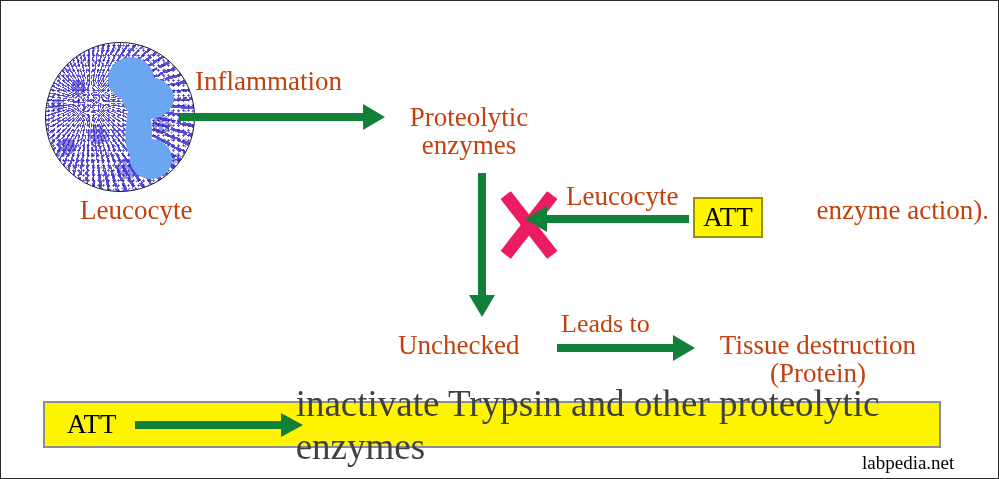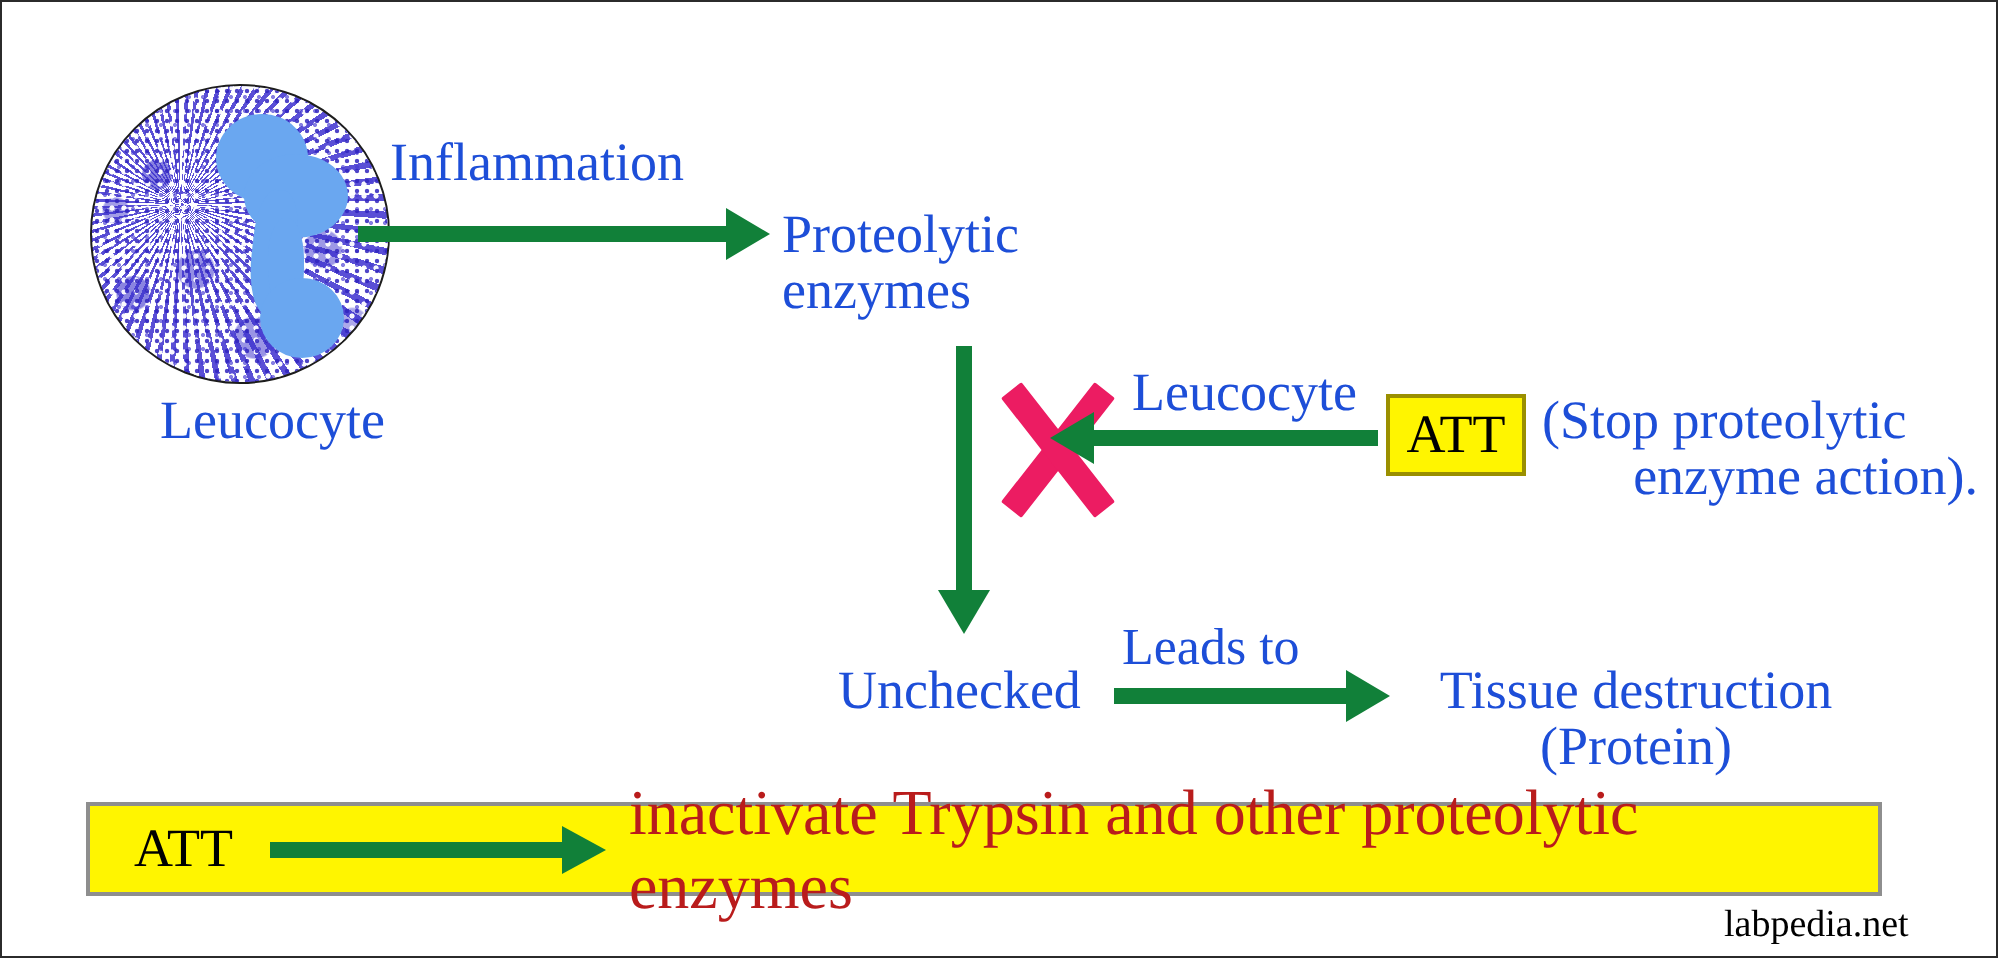--- a/index.html
+++ b/index.html
@@ -15,21 +15,21 @@
     position: relative;
     width: 999px;
     height: 479px;
     background: #ffffff;
     border: 1px solid #2b2b2b;
     box-sizing: border-box;
     overflow: hidden;
   }
   .abs { position: absolute; }
   .txt {
-    color: #1d4ed8;
+    color: #c2410c;
     white-space: nowrap;
     line-height: 1.04;
   }
 
   
   .cell-wrap {
     left: 44px; top: 41px; width: 150px; height: 150px;
   }
   .cell-disc {
     position: absolute;
@@ -107,21 +107,21 @@
 
   
   .arr1-shaft { left: 178px; top: 112px; width: 188px; height: 8px; }
   .arr1-head  { left: 362px; top: 103px; }
   .inflammation-label { left: 194px; top: 66px; font-size: 27px; }
 
   
   .proteolytic-label {
     left: 390px; top: 102px;
     font-size: 27px;
-    text-align: left;
+    text-align: center;
     width: 156px;
     white-space: normal;
   }
 
   
   .arr2-shaft { left: 477px; top: 172px; width: 8px; height: 124px; }
   .arr2-head  { left: 468px; top: 294px; }
 
   
   .x-mark { left: 497px; top: 190px; width: 62px; height: 68px; }
@@ -156,21 +156,21 @@
   .att-note {
     left: 770px; top: 195px;
     font-size: 27px;
     white-space: normal;
     width: 232px;
     line-height: 1.05;
   }
   .att-note .line2 { display: block; text-align: right; padding-right: 14px; }
 
   
-  .unchecked-label { left: 418px; top: 330px; font-size: 27px; }
+  .unchecked-label { left: 397px; top: 330px; font-size: 27px; }
   .arr4-shaft { left: 556px; top: 343px; width: 122px; height: 8px; }
   .arr4-head  { left: 672px; top: 334px; }
   .leads-to-label { left: 560px; top: 309px; font-size: 26px; }
 
   .tissue-label {
     left: 697px; top: 330px;
     font-size: 27px;
     width: 240px;
     text-align: center;
     white-space: normal;
@@ -204,22 +204,22 @@
   }
   .banner-arrow .hd {
     position: absolute; left: 146px; top: 0;
     width: 0; height: 0;
     border-top: 12px solid transparent;
     border-bottom: 12px solid transparent;
     border-left: 22px solid #118039;
   }
   .banner-text {
     margin-left: 8px;
-    font-size: 32px;
-    color: #b91c1c;
+    font-size: 37px;
+    color: #404040;
   }
 
   .watermark {
     left: 861px; top: 452px;
     font-size: 19px;
     color: #000000;
   }
 </style>
 </head>
 <body>
@@ -250,21 +250,21 @@
   <div class="abs x-mark">
     <div class="x-bar x-bar-a"></div>
     <div class="x-bar x-bar-b"></div>
   </div>
 
   <div class="abs txt inhibitor-label">Leucocyte</div>
   <div class="abs arrow-shaft arr3-shaft"></div>
   <div class="abs arrow-head-left arr3-head"></div>
 
   <div class="abs att-box">ATT</div>
-  <div class="abs txt att-note"><span>(Stop proteolytic</span><span class="line2">enzyme action).</span></div>
+  <div class="abs txt att-note"><span class="line2">enzyme action).</span></div>
 
   <div class="abs txt unchecked-label">Unchecked</div>
   <div class="abs txt leads-to-label">Leads to</div>
   <div class="abs arrow-shaft arr4-shaft"></div>
   <div class="abs arrow-head-right arr4-head"></div>
   <div class="abs txt tissue-label">Tissue destruction (Protein)</div>
 
   <div class="abs banner">
     <span class="banner-att">ATT</span>
     <span class="banner-arrow">

